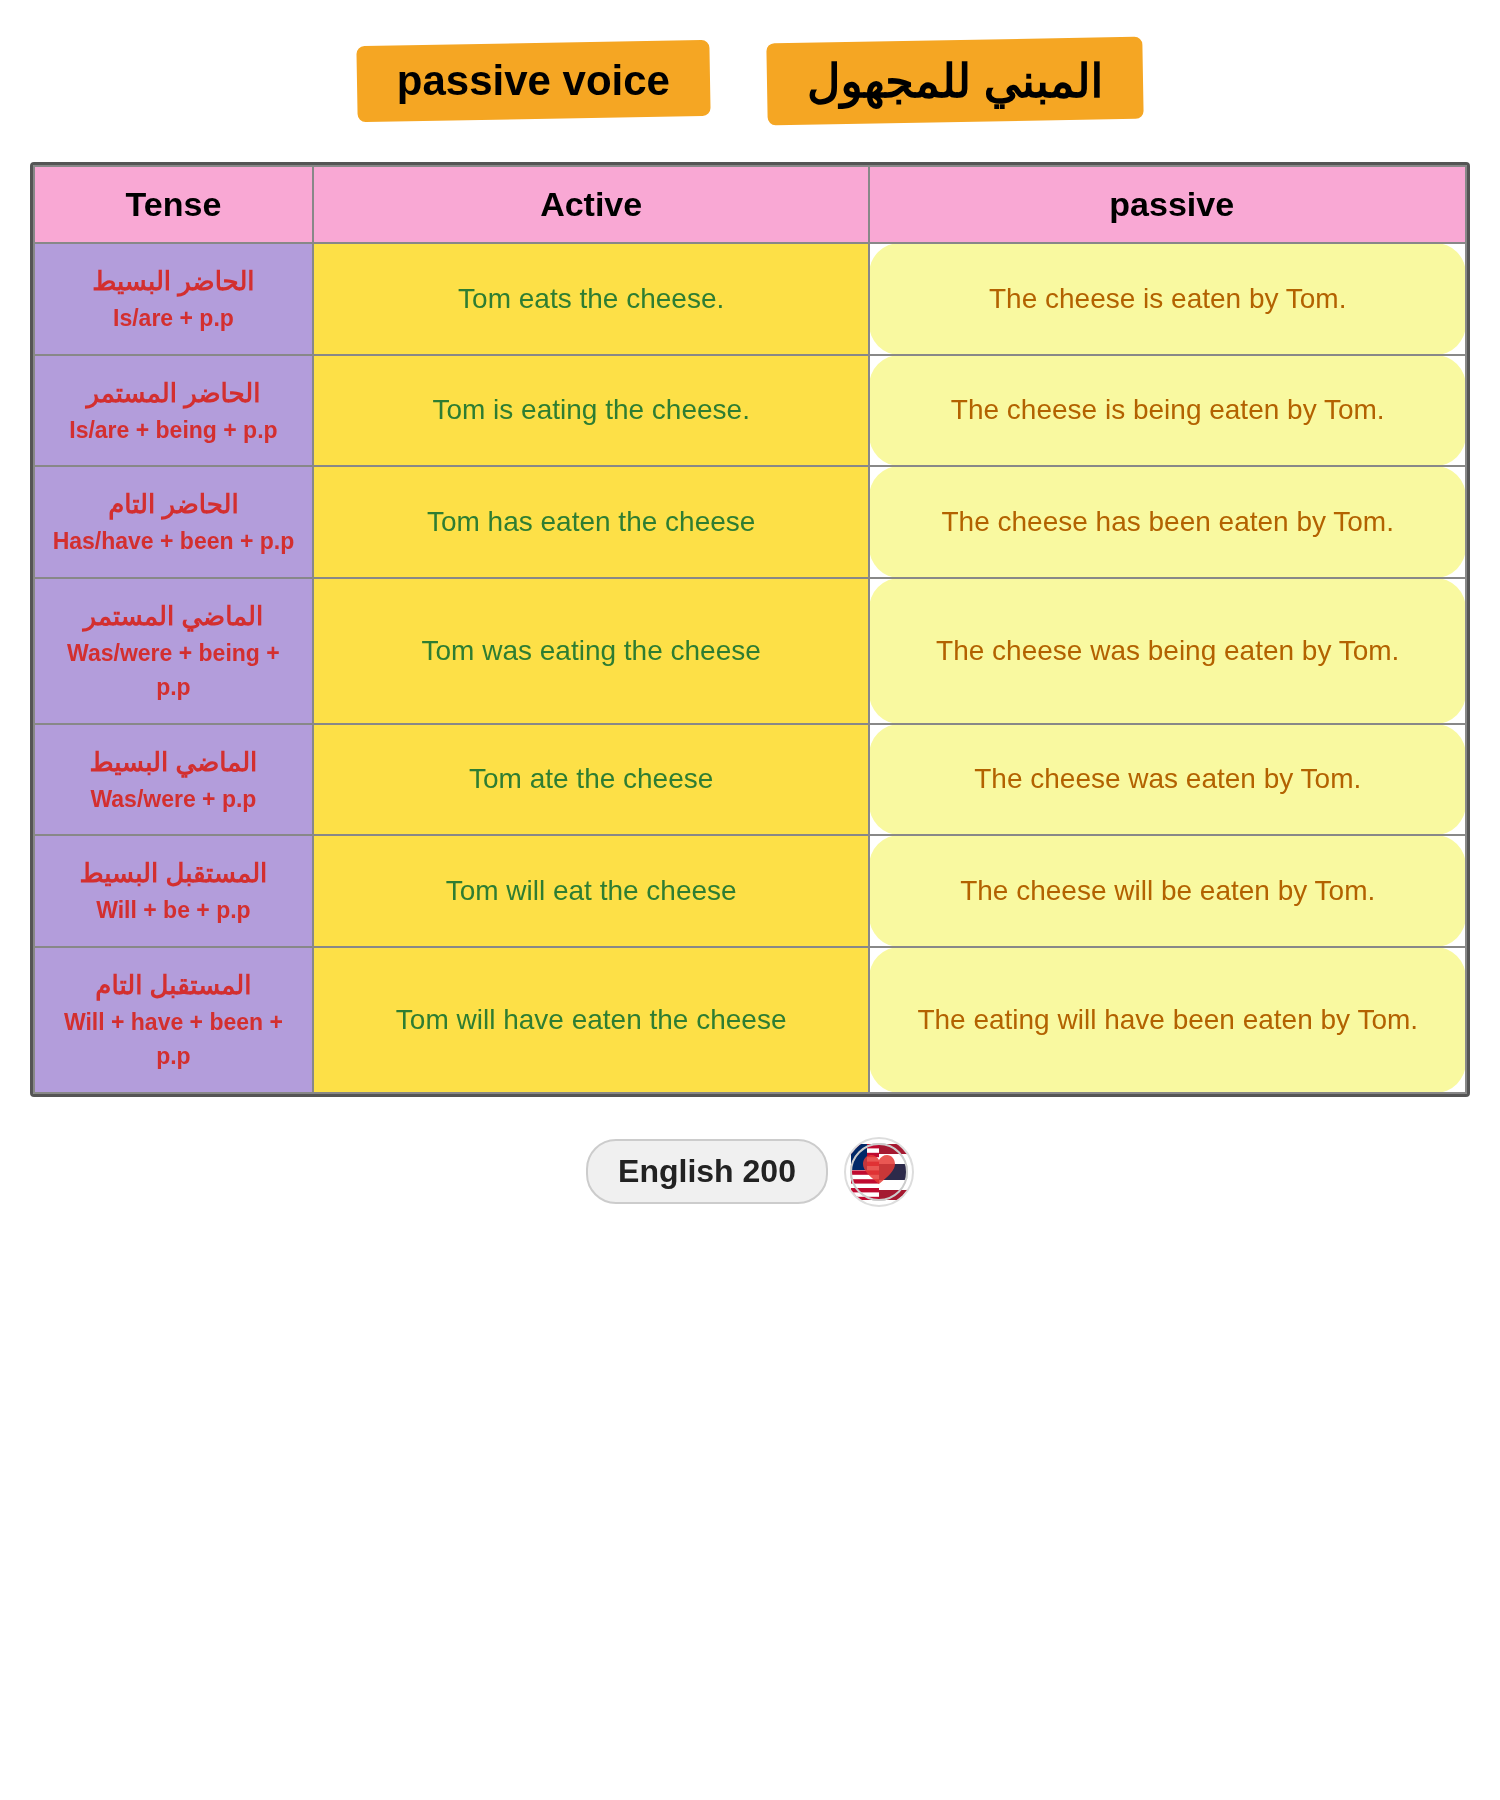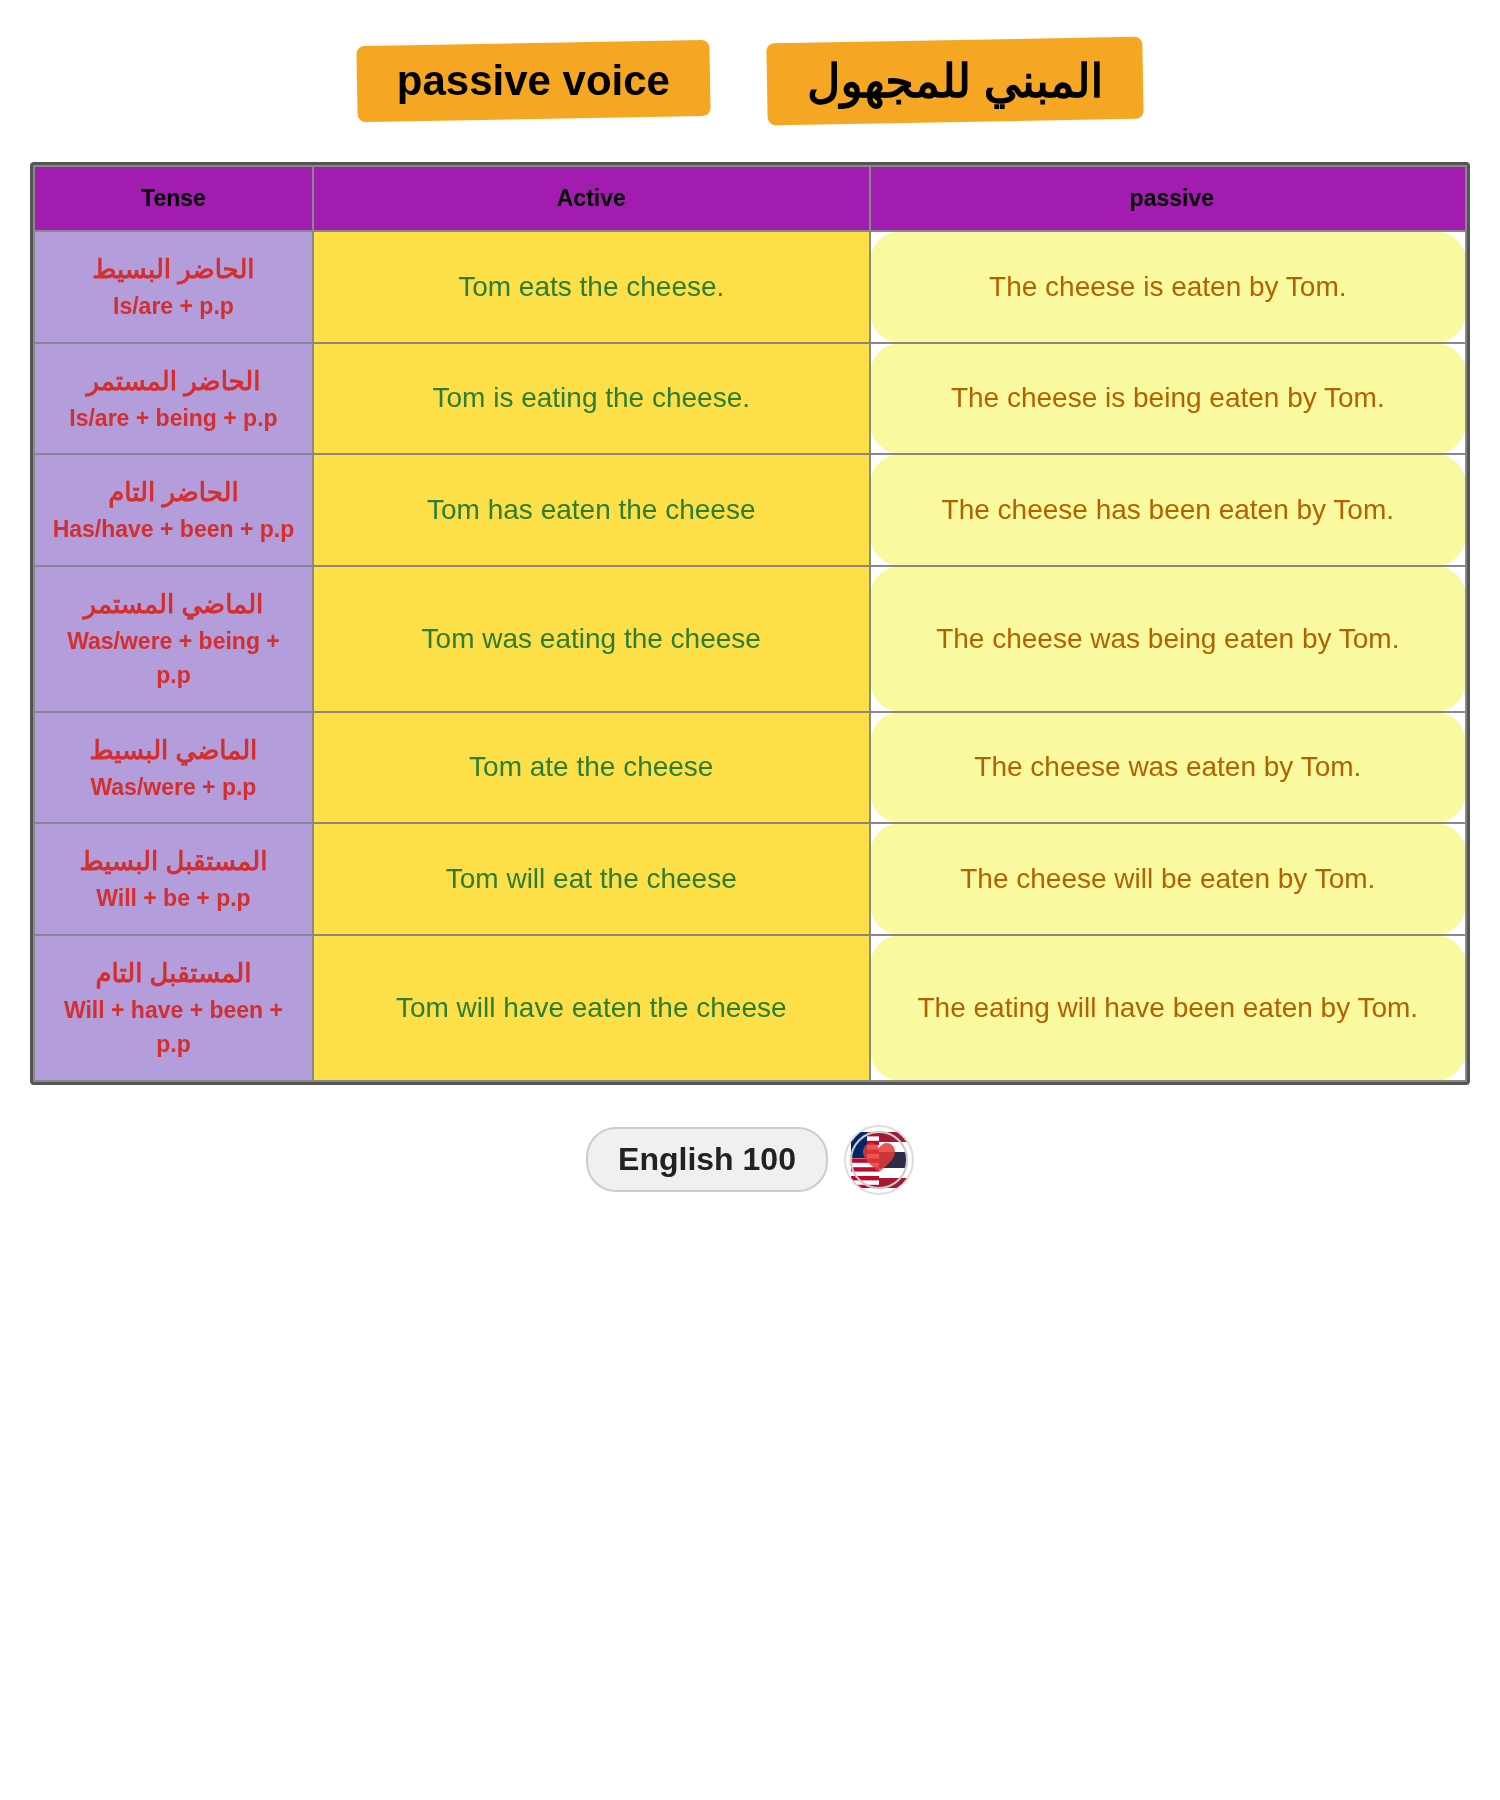--- a/index.html
+++ b/index.html
@@ -60,22 +60,22 @@
     }
 
     th, td {
       border: 2px solid #888;
       text-align: center;
       vertical-align: middle;
       padding: 18px 16px;
     }
 
     thead th {
-      background: #a21caf;
-      font-size: 23px;
+      background: #f9a8d4;
+      font-size: 34px;
       font-weight: 900;
       color: #000;
     }
 
     thead th:nth-child(1) { width: 280px; }
     thead th:nth-child(2) { width: 560px; margin-left: 29px; }
     thead th:nth-child(3) { width: 600px; padding-left: 24px; }
 
     .tense-cell {
       background: #b39ddb;
@@ -210,21 +210,21 @@
             <div class="formula">Will + have + been + p.p</div>
           </td>
           <td class="active-cell">Tom will have eaten the cheese</td>
           <td class="passive-cell">The eating will have been eaten by Tom.</td>
         </tr>
       </tbody>
   </table>
 </div>
 
 <div class="footer">
-  <div class="footer-badge">English 100</div>
+  <div class="footer-badge">English 200</div>
   <div class="footer-icon">
     <svg width="60" height="60" viewBox="0 0 60 60">
       <circle cx="30" cy="30" r="28" fill="#fff" stroke="#ccc" stroke-width="2"></circle>
 
       <clipPath id="left-half">
           <rect x="2" y="2" width="28" height="56"></rect>
         </clipPath>
 
       <clipPath id="right-half">
           <rect x="30" y="2" width="28" height="56"></rect>

